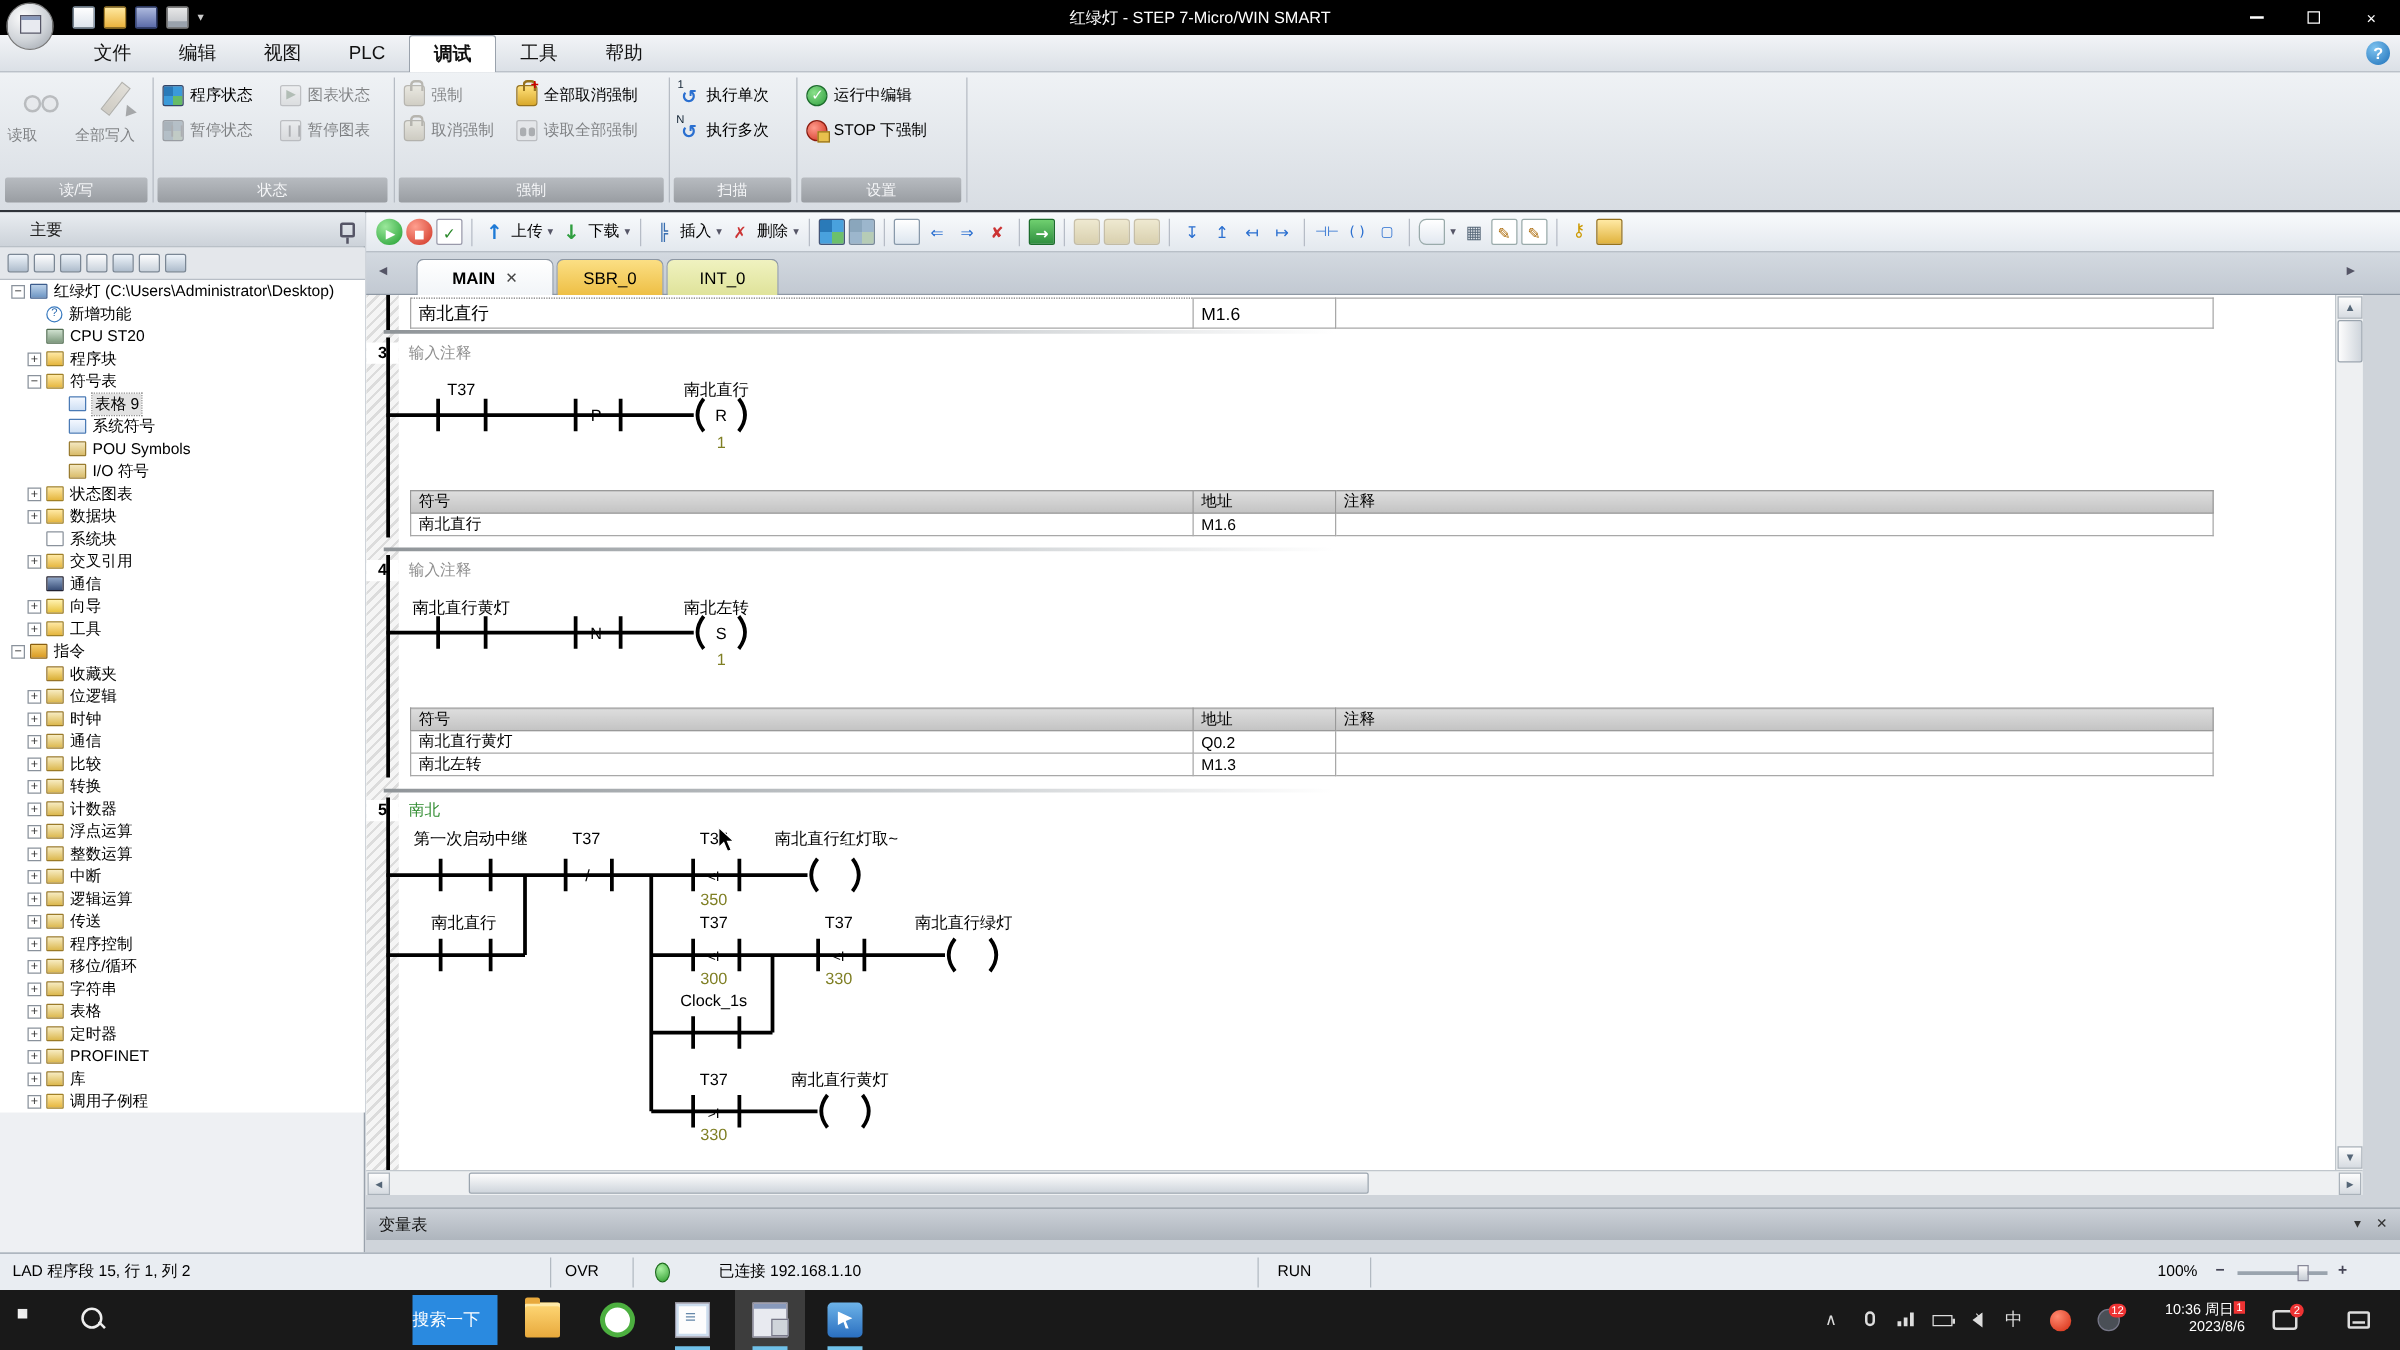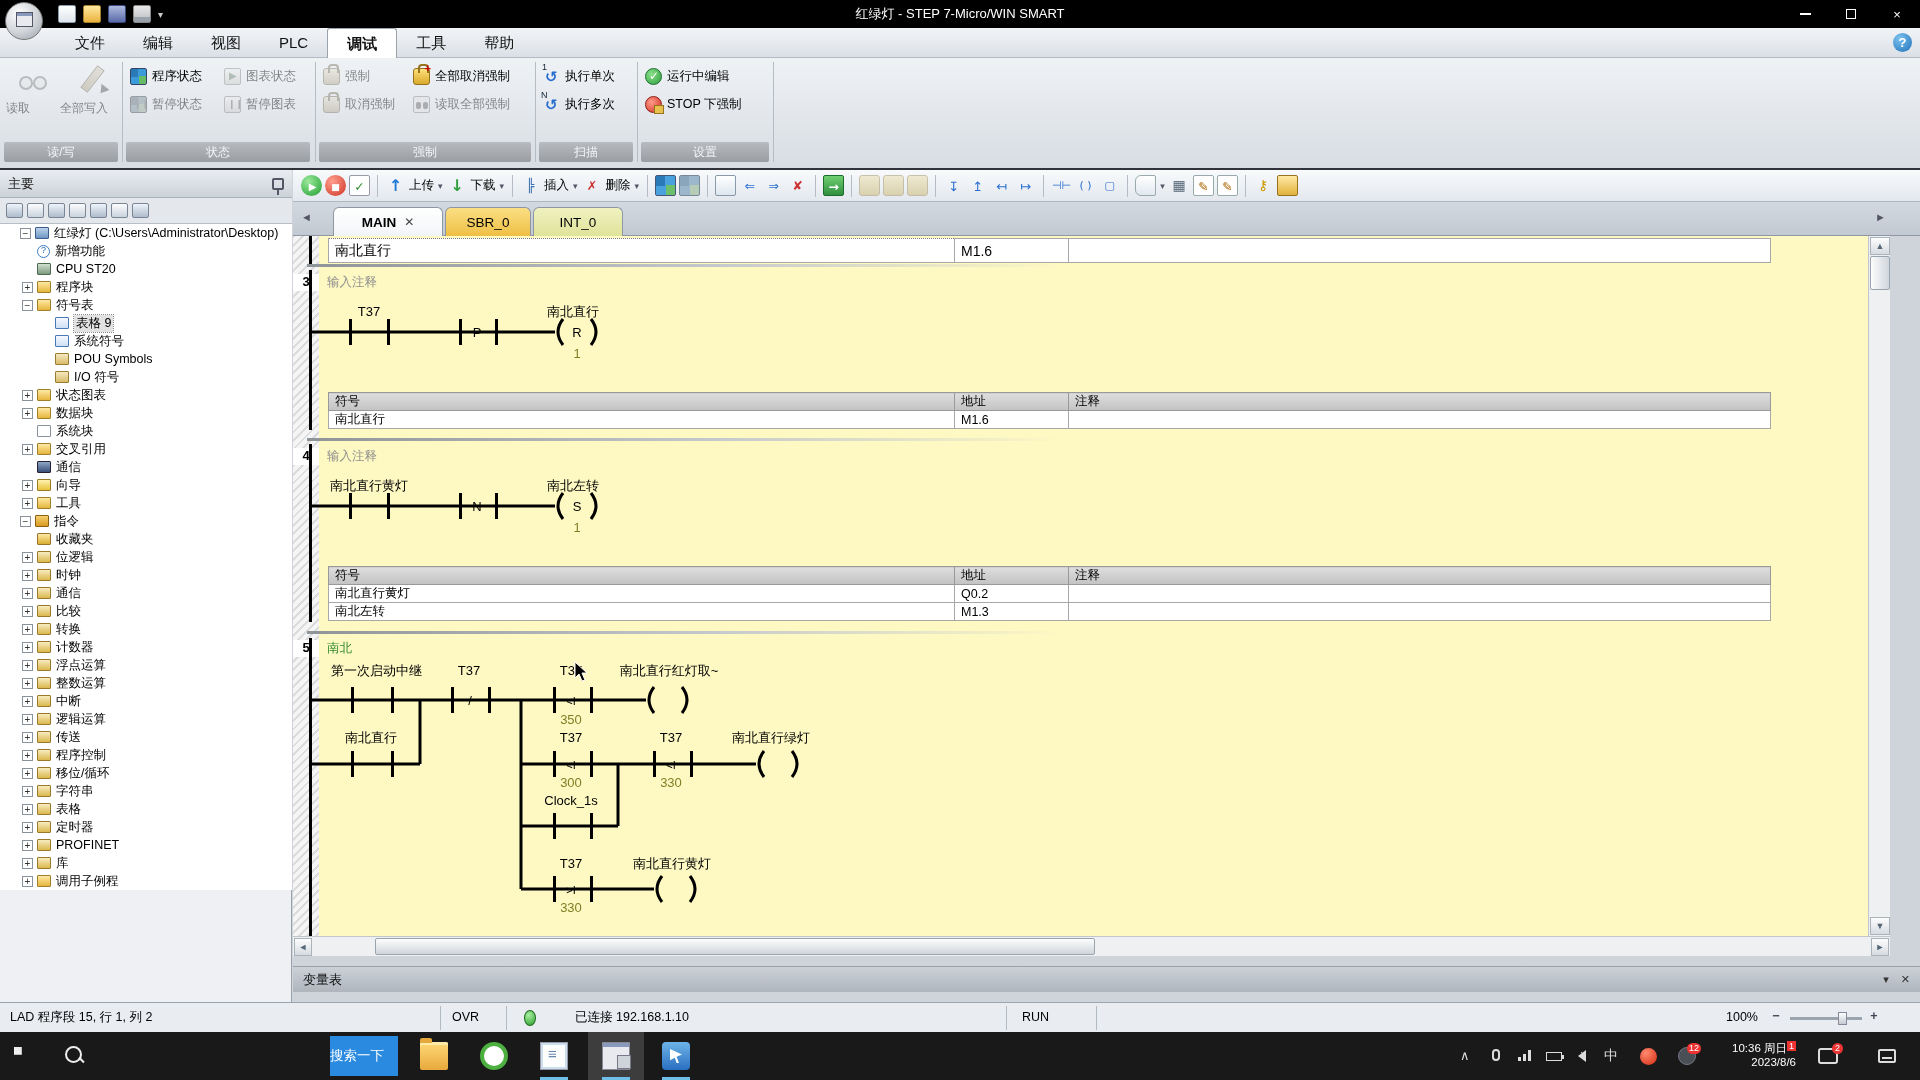--- a/index.html
+++ b/index.html
@@ -56,29 +56,29 @@
 .si-stopf{background:radial-gradient(circle at 35% 35%,#ff9a8a,#d03020);border-radius:50%;border:1px solid #8c1c10}
 .si-stopf::after{content:"";position:absolute;right:-3px;bottom:-2px;width:8px;height:7px;background:#e8c04c;border:1px solid #96721c}
 .ico-glasses{width:30px;height:30px;position:relative}
 .ico-glasses::before,.ico-glasses::after{content:"";position:absolute;top:10px;width:10px;height:10px;border:2.5px solid #7a828c;border-radius:50%;background:#dfe6ee}
 .ico-glasses::before{left:1px}.ico-glasses::after{right:1px}
 .ico-pencil{width:30px;height:30px;position:relative}
 .ico-pencil::before{content:"";position:absolute;left:13px;top:-1px;width:7px;height:26px;background:linear-gradient(#f5c96a,#e0a030);border:1px solid #8a6a1c;transform:rotate(38deg)}
 .ico-pencil::after{content:"";position:absolute;left:23px;bottom:2px;width:0;height:0;border-left:5px solid transparent;border-right:5px solid transparent;border-top:8px solid #555;transform:rotate(38deg)}
 
 .sidebar{left:0;top:170px;width:292px;height:832px;background:#eef0f3;border-right:1px solid #9aa2ac}
-.sbheader{left:0;top:0;width:292px;height:28px;background:linear-gradient(#e9edf1,#ccd2d9);border-bottom:1px solid #aab2ba;line-height:28px;padding-left:8px;font-size:13px;color:#222}
+.sbheader{left:0;top:0;width:292px;height:28px;background:linear-gradient(#e9edf1,#ccd2d9);border-bottom:1px solid #aab2ba;line-height:28px;padding-left:24px;font-size:13px;color:#222}
 .pin{right:8px;top:8px;width:12px;height:12px;border:2px solid #556;border-radius:2px}
 .pin::after{content:"";position:absolute;left:3px;top:10px;width:2px;height:5px;background:#556}
 .navstrip{left:0;top:28px;width:292px;height:26px;background:#e4e7eb;border-bottom:1px solid #b8bec6;display:flex;align-items:center;gap:4px;padding-left:6px}
 .nico{width:17px;height:15px;border:1px solid #7a8694;border-radius:2px;background:linear-gradient(#fdfdfe,#c9d2dc)}
 .nico:nth-child(odd){background:linear-gradient(#eef4fa,#aebccc)}
 .tree{left:0;top:54px;width:292px;height:666px;background:#fff;overflow:hidden}
 .trow{height:18px;display:flex;align-items:center;font-size:12.5px;white-space:nowrap}
-.d0{padding-left:20px}.d1{padding-left:22px}.d2{padding-left:40px}
+.d0{padding-left:9px}.d1{padding-left:22px}.d2{padding-left:40px}
 .texp{width:11px;height:11px;margin-right:4px;border:1px solid #8a929c;background:#fff;font-size:10px;line-height:9px;text-align:center;color:#333;visibility:hidden;flex:0 0 auto}
 .plus .texp,.minus .texp{visibility:visible}
 .plus .texp::before{content:"+"}
 .minus .texp::before{content:"−"}
 .tico{width:14px;height:12px;margin-right:5px;flex:0 0 auto;border-radius:1px}
 .i-project .tico{background:linear-gradient(#bcd2ea,#6e96c4);border:1px solid #3c5c8c}
 .i-help .tico{background:#fff;border:1px solid #3c7cc0;border-radius:50%;width:13px;height:13px;position:relative}
 .i-help .tico::before{content:"?";position:absolute;left:3px;top:-1px;font-size:9px;color:#2a6ab0}
 .i-cpu .tico{background:linear-gradient(#cfe0cf,#7e9a7e);border:1px solid #4c6a4c}
 .i-folder .tico{background:linear-gradient(#ffe9a4,#e5b63e);border:1px solid #a08026}
@@ -132,21 +132,21 @@
 .ddarr{color:#556;font-size:9px;margin:0 1px}
 
 .tabstrip{left:293px;top:202px;width:1627px;height:34px;background:linear-gradient(#d3d9e0,#c2c9d2);border-bottom:1px solid #8e98a4}
 .tabarrow{position:absolute;top:9px;color:#556;font-size:11px}
 .tab{position:absolute;top:5px;height:29px;border:1px solid #8e98a4;border-bottom:none;border-radius:6px 6px 0 0;display:flex;align-items:center;justify-content:center;gap:8px;font-size:13.5px;padding:0 16px}
 .tabmain{background:linear-gradient(#ffffff,#f2f5f8);font-weight:bold}
 .tabx{color:#444;font-size:12px;font-weight:normal}
 .tabsbr{background:linear-gradient(#fbdf84,#eebf45)}
 .tabint{background:linear-gradient(#f0f2c0,#dfe39a)}
 
-.content{left:293px;top:236px;width:1597px;height:700px;background:#fef9c3;overflow:hidden}
+.content{left:293px;top:236px;width:1597px;height:700px;background:#ffffff;overflow:hidden}
 .gutter{left:0;top:0;width:26px;height:700px;background:repeating-linear-gradient(135deg,#dcdcdc 0 2px,#f5f5f5 2px 6px)}
 .numchip{position:absolute;left:0;width:26px;height:17px;background:#fff;font-weight:bold;font-size:13px;text-align:center}
 .netdiv{position:absolute;left:14px;height:3px;width:760px;background:linear-gradient(to right,#8f9498,#c6cacd 55%,rgba(200,204,208,0))}
 .rail{position:absolute;left:16px;width:3px;background:#000}
 .ncomment{position:absolute;left:34px;font-size:12.5px;color:#8f8f8f}
 .ncomment.green{color:#2e8b2e}
 .symtab{position:absolute;border-collapse:collapse;background:#fff;font-size:12.5px;table-layout:fixed}
 .symtab th{background:linear-gradient(#dddddd,#c3c3c3);border:1px solid #999;font-weight:normal;text-align:left;height:18px;padding:0 6px}
 .symtab td{border:1px solid #a8a8a8;height:18px;padding:0 6px}
 .ladder{position:absolute}

